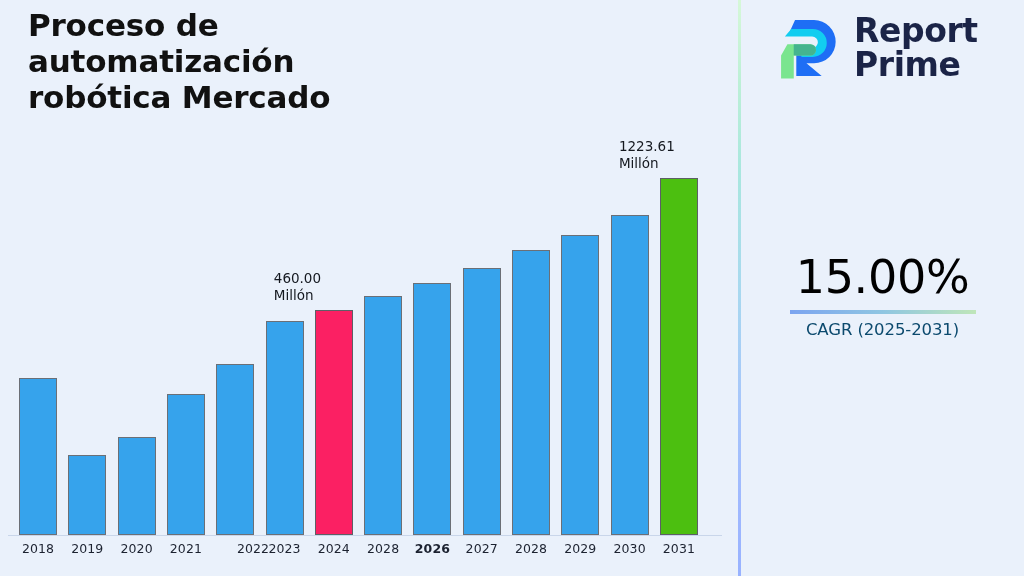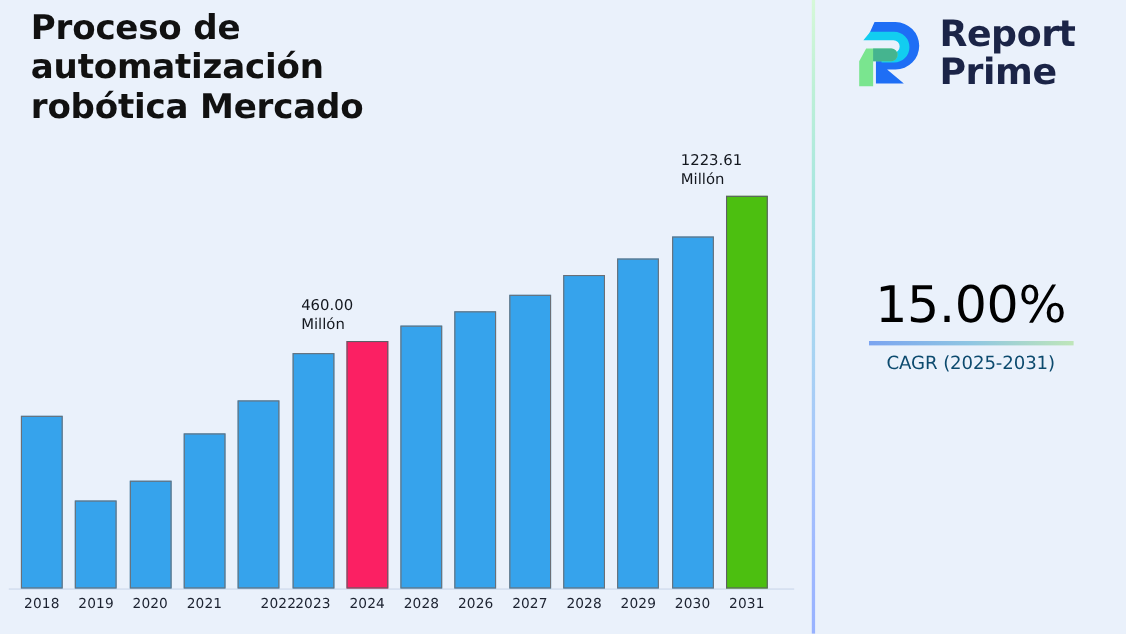--- a/index.html
+++ b/index.html
@@ -250,21 +250,21 @@
         </div>
       <div id="xticks">
           <div class="x-tick" style="left: 19px;">2018</div>
           <div class="x-tick" style="left: 68.3px;">2019</div>
           <div class="x-tick" style="left: 117.6px;">2020</div>
           <div class="x-tick" style="left: 166.9px;">2021</div>
           <div class="x-tick" style="left: 210px; margin-left: 24px;">2022</div>
           <div class="x-tick" style="left: 265.5px;">2023</div>
           <div class="x-tick" style="left: 314.8px;">2024</div>
           <div class="x-tick" style="left: 364.1px;">2028</div>
-          <div class="x-tick" style="left: 413.4px;">2026</div>
+          <div class="x-tick" style="left: 413.4px; font-weight: bold;">2026</div>
           <div class="x-tick" style="left: 462.7px;">2027</div>
           <div class="x-tick" style="left: 512px;">2028</div>
           <div class="x-tick" style="left: 561.3px;">2029</div>
           <div class="x-tick" style="left: 610.6px;">2030</div>
           <div class="x-tick" style="left: 659.9px;">2031</div>
         </div>
     </div>
 
   </div>
 

